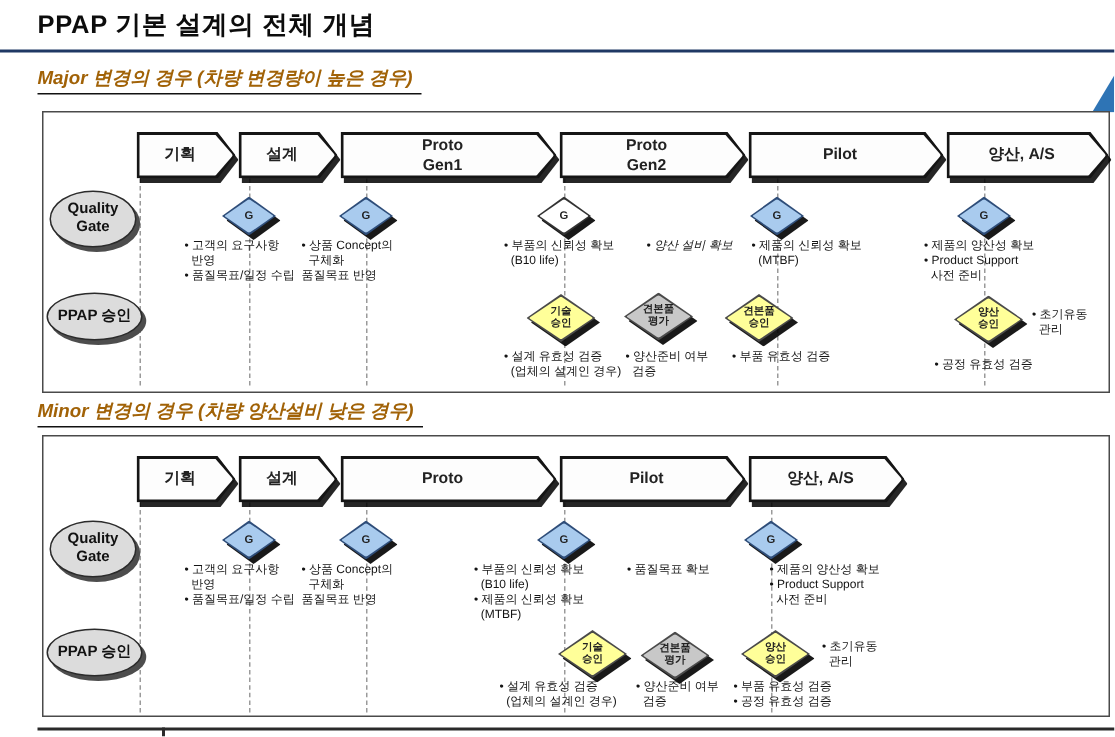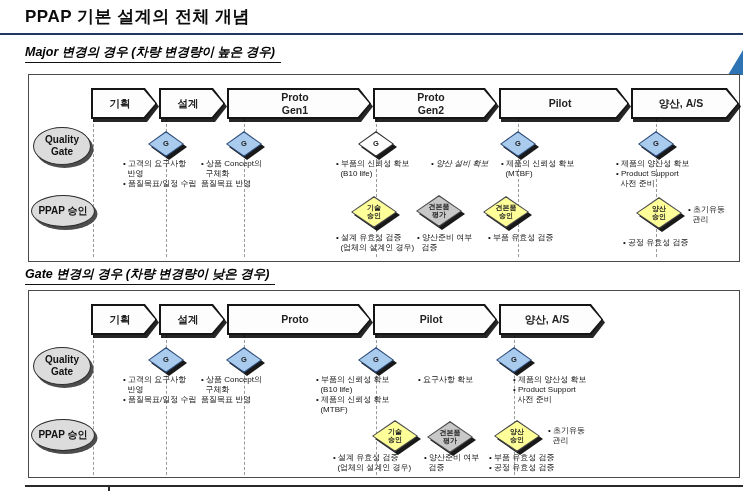--- a/index.html
+++ b/index.html
@@ -8,21 +8,21 @@
     font-family:"Liberation Sans","DejaVu Sans",sans-serif;color:#111;
     overflow:hidden;
   }
   .abs{position:absolute;}
   
   .page-title{left:25px;top:5px;font-size:17px;font-weight:bold;letter-spacing:0.5px;color:#0c0c0c;}
   .title-rule{left:0;top:33px;width:743px;height:0;border-top:2.5px solid var(--title-rule,#1F3864);}
   .corner-tri{right:0;top:50px;width:15px;height:25px;background:var(--corner-triangle-blue,#2E74B5);
     clip-path:polygon(100% 0,100% 100%,0 100%);}
   
-  .sec-head{font-size:12.5px;font-weight:bold;font-style:italic;color:#000000;
+  .sec-head{font-size:12.5px;font-weight:bold;font-style:italic;color:#a16207;
     border-bottom:1.5px solid #111;padding-bottom:1px;padding-right:6px;}
   
   .panel{left:28px;width:712px;height:188px;border:1.6px solid #4a4a4a;background:#fff;box-sizing:border-box;}
   
   .chev{position:absolute;height:31px;}
   .chev i{position:absolute;display:block;
     clip-path:polygon(0 0,calc(100% - 12px) 0,100% 50%,calc(100% - 12px) 100%,0 100%);}
   .chev .sh{inset:0;background:#000;transform:translate(2px,3px);opacity:.85;}
   .chev .ed{inset:0;background:#151515;}
   .chev .fi{inset:1.6px;background:#fdfdfd;}
@@ -195,21 +195,21 @@
   <div class="note" style="left:307px;top:158px;">• 설계 유효성 검증
   (업체의 설계인 경우)</div>
   <div class="note" style="left:388px;top:158px;">• 양산준비 여부
   검증</div>
   <div class="note" style="left:459px;top:158px;">• 부품 유효성 검증</div>
   <div class="note" style="left:594px;top:163px;">• 공정 유효성 검증</div>
   <div class="note" style="left:659px;top:130px;">• 초기유동
   관리</div>
 </div>
 
-<div class="abs sec-head" style="left:25px;top:266px;">Gate 변경의 경우 (차량 변경량이 낮은 경우)</div>
+<div class="abs sec-head" style="left:25px;top:266px;">Minor 변경의 경우 (차량 양산설비 낮은 경우)</div>
 
 <div class="abs panel" style="top:290px;">
 
   <div class="vdash" style="left:64px;top:44px;height:140px;"></div>
   <div class="vdash" style="left:137px;top:44px;height:140px;"></div>
   <div class="vdash" style="left:215px;top:44px;height:140px;"></div>
   <div class="vdash" style="left:347px;top:44px;height:140px;"></div>
   <div class="vdash" style="left:485px;top:44px;height:140px;"></div>
 
   <div class="chev" style="left:62px;top:13px;width:66px;">
@@ -275,21 +275,21 @@
   <div class="note" style="left:94px;top:84px;">• 고객의 요구사항
   반영
 • 품질목표/일정 수립</div>
   <div class="note" style="left:172px;top:84px;">• 상품 Concept의
   구체화
 품질목표 반영</div>
   <div class="note" style="left:287px;top:84px;">• 부품의 신뢰성 확보
   (B10 life)
 • 제품의 신뢰성 확보
   (MTBF)</div>
-  <div class="note" style="left:389px;top:84px;">• 요구사항 확보</div>
+  <div class="note" style="left:389px;top:84px;">• 품질목표 확보</div>
   <div class="note" style="left:484px;top:84px;">• 제품의 양산성 확보
 • Product Support
   사전 준비</div>
 
   <div class="dia appr yellow" style="left:343px;top:129px;">
       <i class="sh"></i>
       <i class="ed"></i>
       <i class="fi"></i>
       <span class="dlabel">기술
 승인</span>

